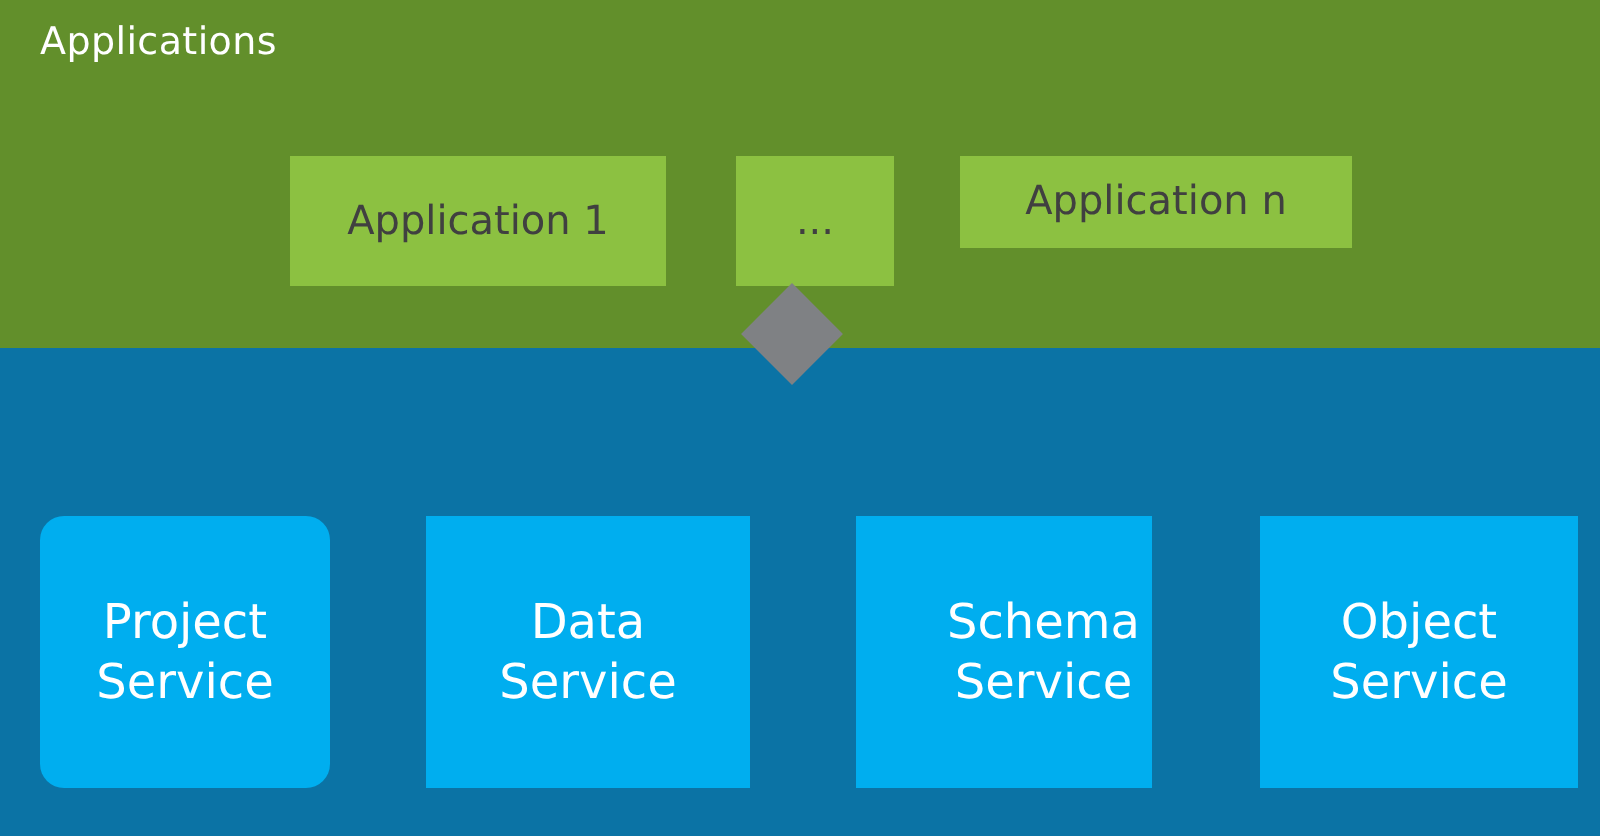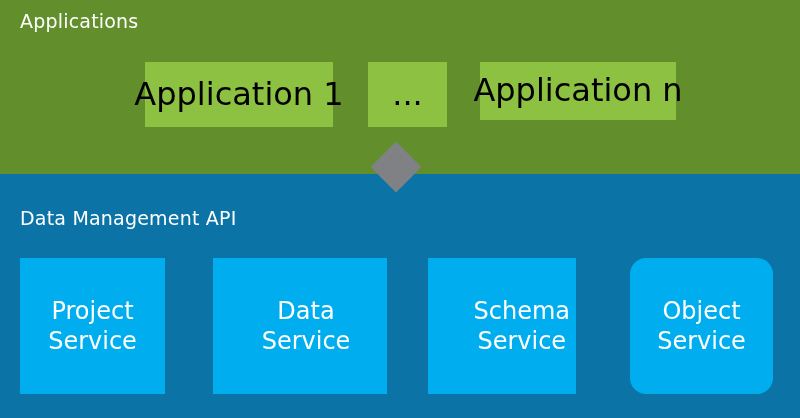--- a/index.html
+++ b/index.html
@@ -52,30 +52,31 @@
     top: 209px;
   }
 
   
   .app-box {
     position: absolute;
     background: #8cc141;
     display: flex;
     align-items: center;
     justify-content: center;
-    color: #000000;
-    font-size: 32px;
+    color: #404040;
+    font-size: 20px;
     font-weight: 400;
     line-height: 1.18;
     text-align: center;
     white-space: nowrap;
+    margin-top: 16px;
   }
   #app-box-0 { left: 145px; top: 62px; width: 188px; height: 65px; }
   #app-box-1 { left: 368px; top: 62px; width: 79px;  height: 65px; }
-  #app-box-2 { left: 480px; top: 62px; width: 196px; height: 58px; }
+  #app-box-2 { left: 480px; top: 62px; width: 196px; height: 46px; }
 
   
   #diamond-connector {
     position: absolute;
     left: 378px;
     top: 149px;
     width: 36px;
     height: 36px;
     background: #7f8184;
     transform: rotate(45deg);
@@ -89,24 +90,24 @@
     align-items: center;
     justify-content: center;
     color: #ffffff;
     font-size: 24px;
     font-weight: 400;
     line-height: 1.25;
     text-align: center;
     top: 258px;
     height: 136px;
   }
-  #service-box-0 { left: 20px;  width: 145px; }
-  #service-box-1 { left: 213px; width: 162px; padding-left: 12px; }
+  #service-box-0 { left: 20px;  width: 145px; border-radius: 12px; }
+  #service-box-1 { left: 213px; width: 162px; }
   #service-box-2 { left: 428px; width: 148px; justify-content: flex-end; }
-  #service-box-3 { left: 630px; width: 143px; border-radius: 16px; }
+  #service-box-3 { left: 630px; width: 159px; }
 
   .box-label {
     display: block;
     padding: 0 6px;
   }
 </style>
 </head>
 <body>
 
 <div id="canvas">
@@ -124,21 +125,20 @@
   </div>
 
   <div class="app-box" id="app-box-2">
     <span class="box-label">Application n</span>
   </div>
 
   <div class="band" id="band-api"></div>
 
   <div id="diamond-connector"></div>
 
-  <div class="band-title" id="api-title">Data Management API</div>
 
   <div class="service-box" id="service-box-0">
     <div>
       <span class="box-label">Project</span>
       <span class="box-label">Service</span>
     </div>
   </div>
 
   <div class="service-box" id="service-box-1">
     <div>

